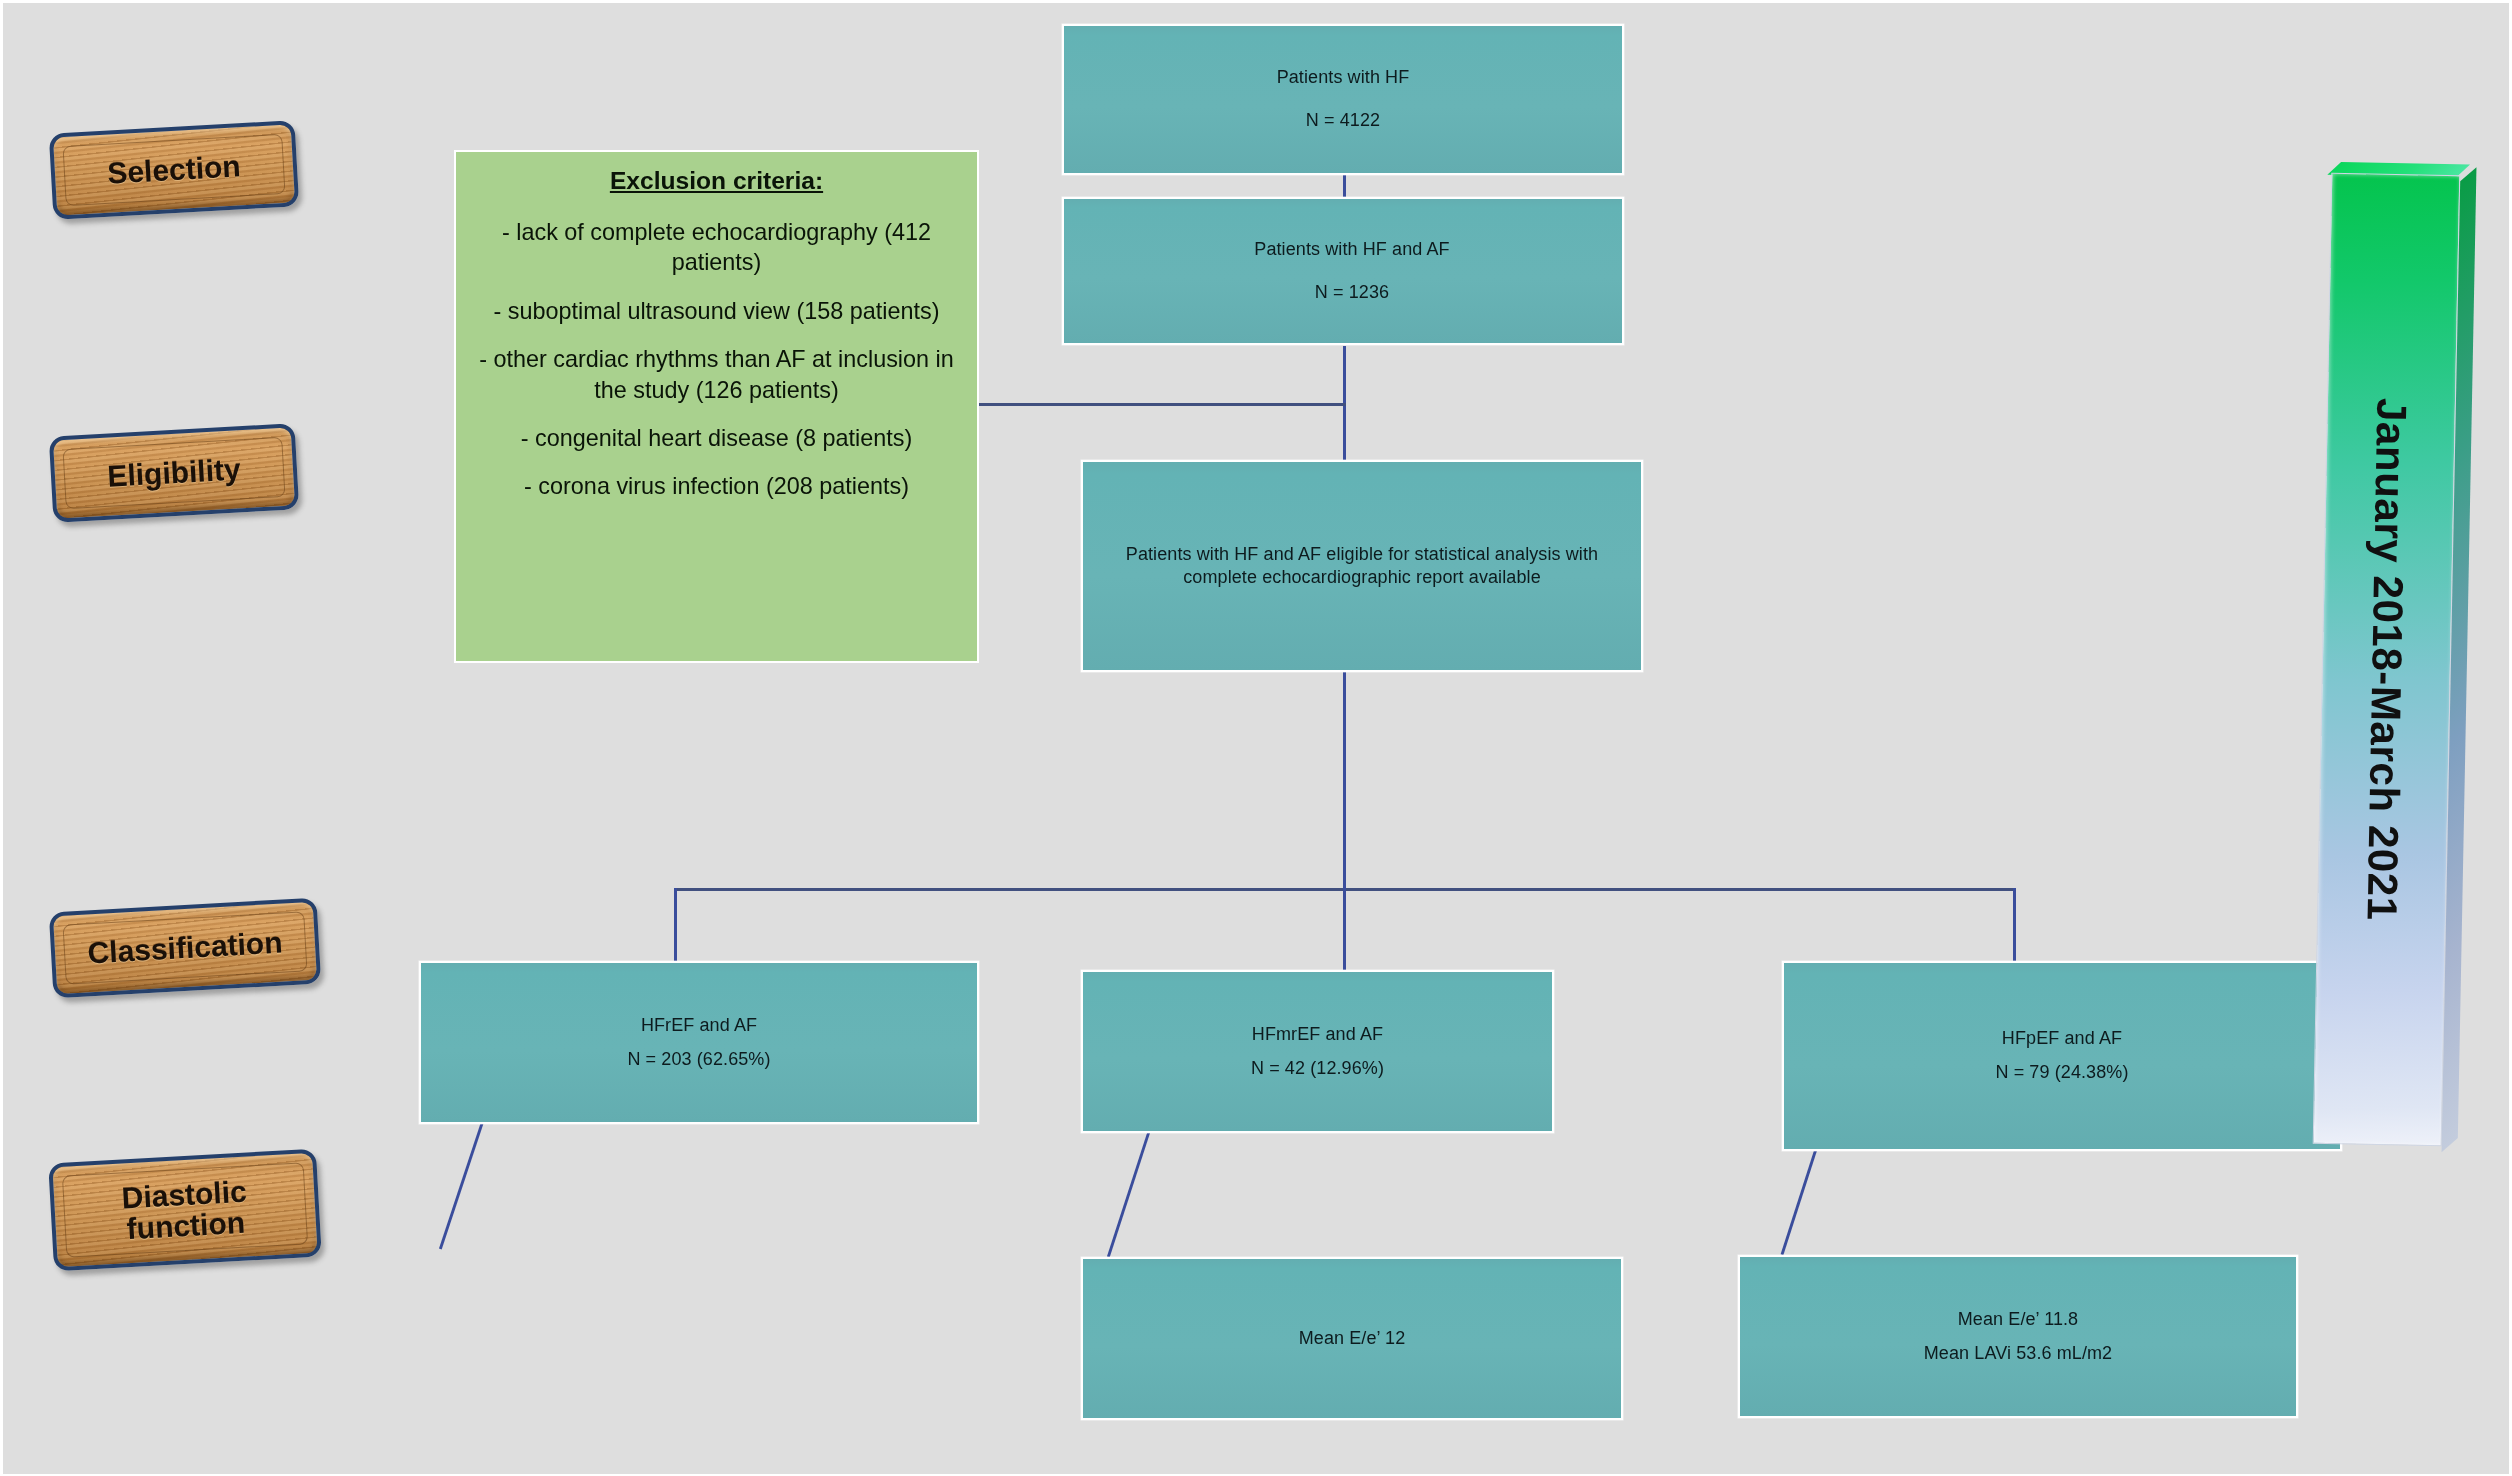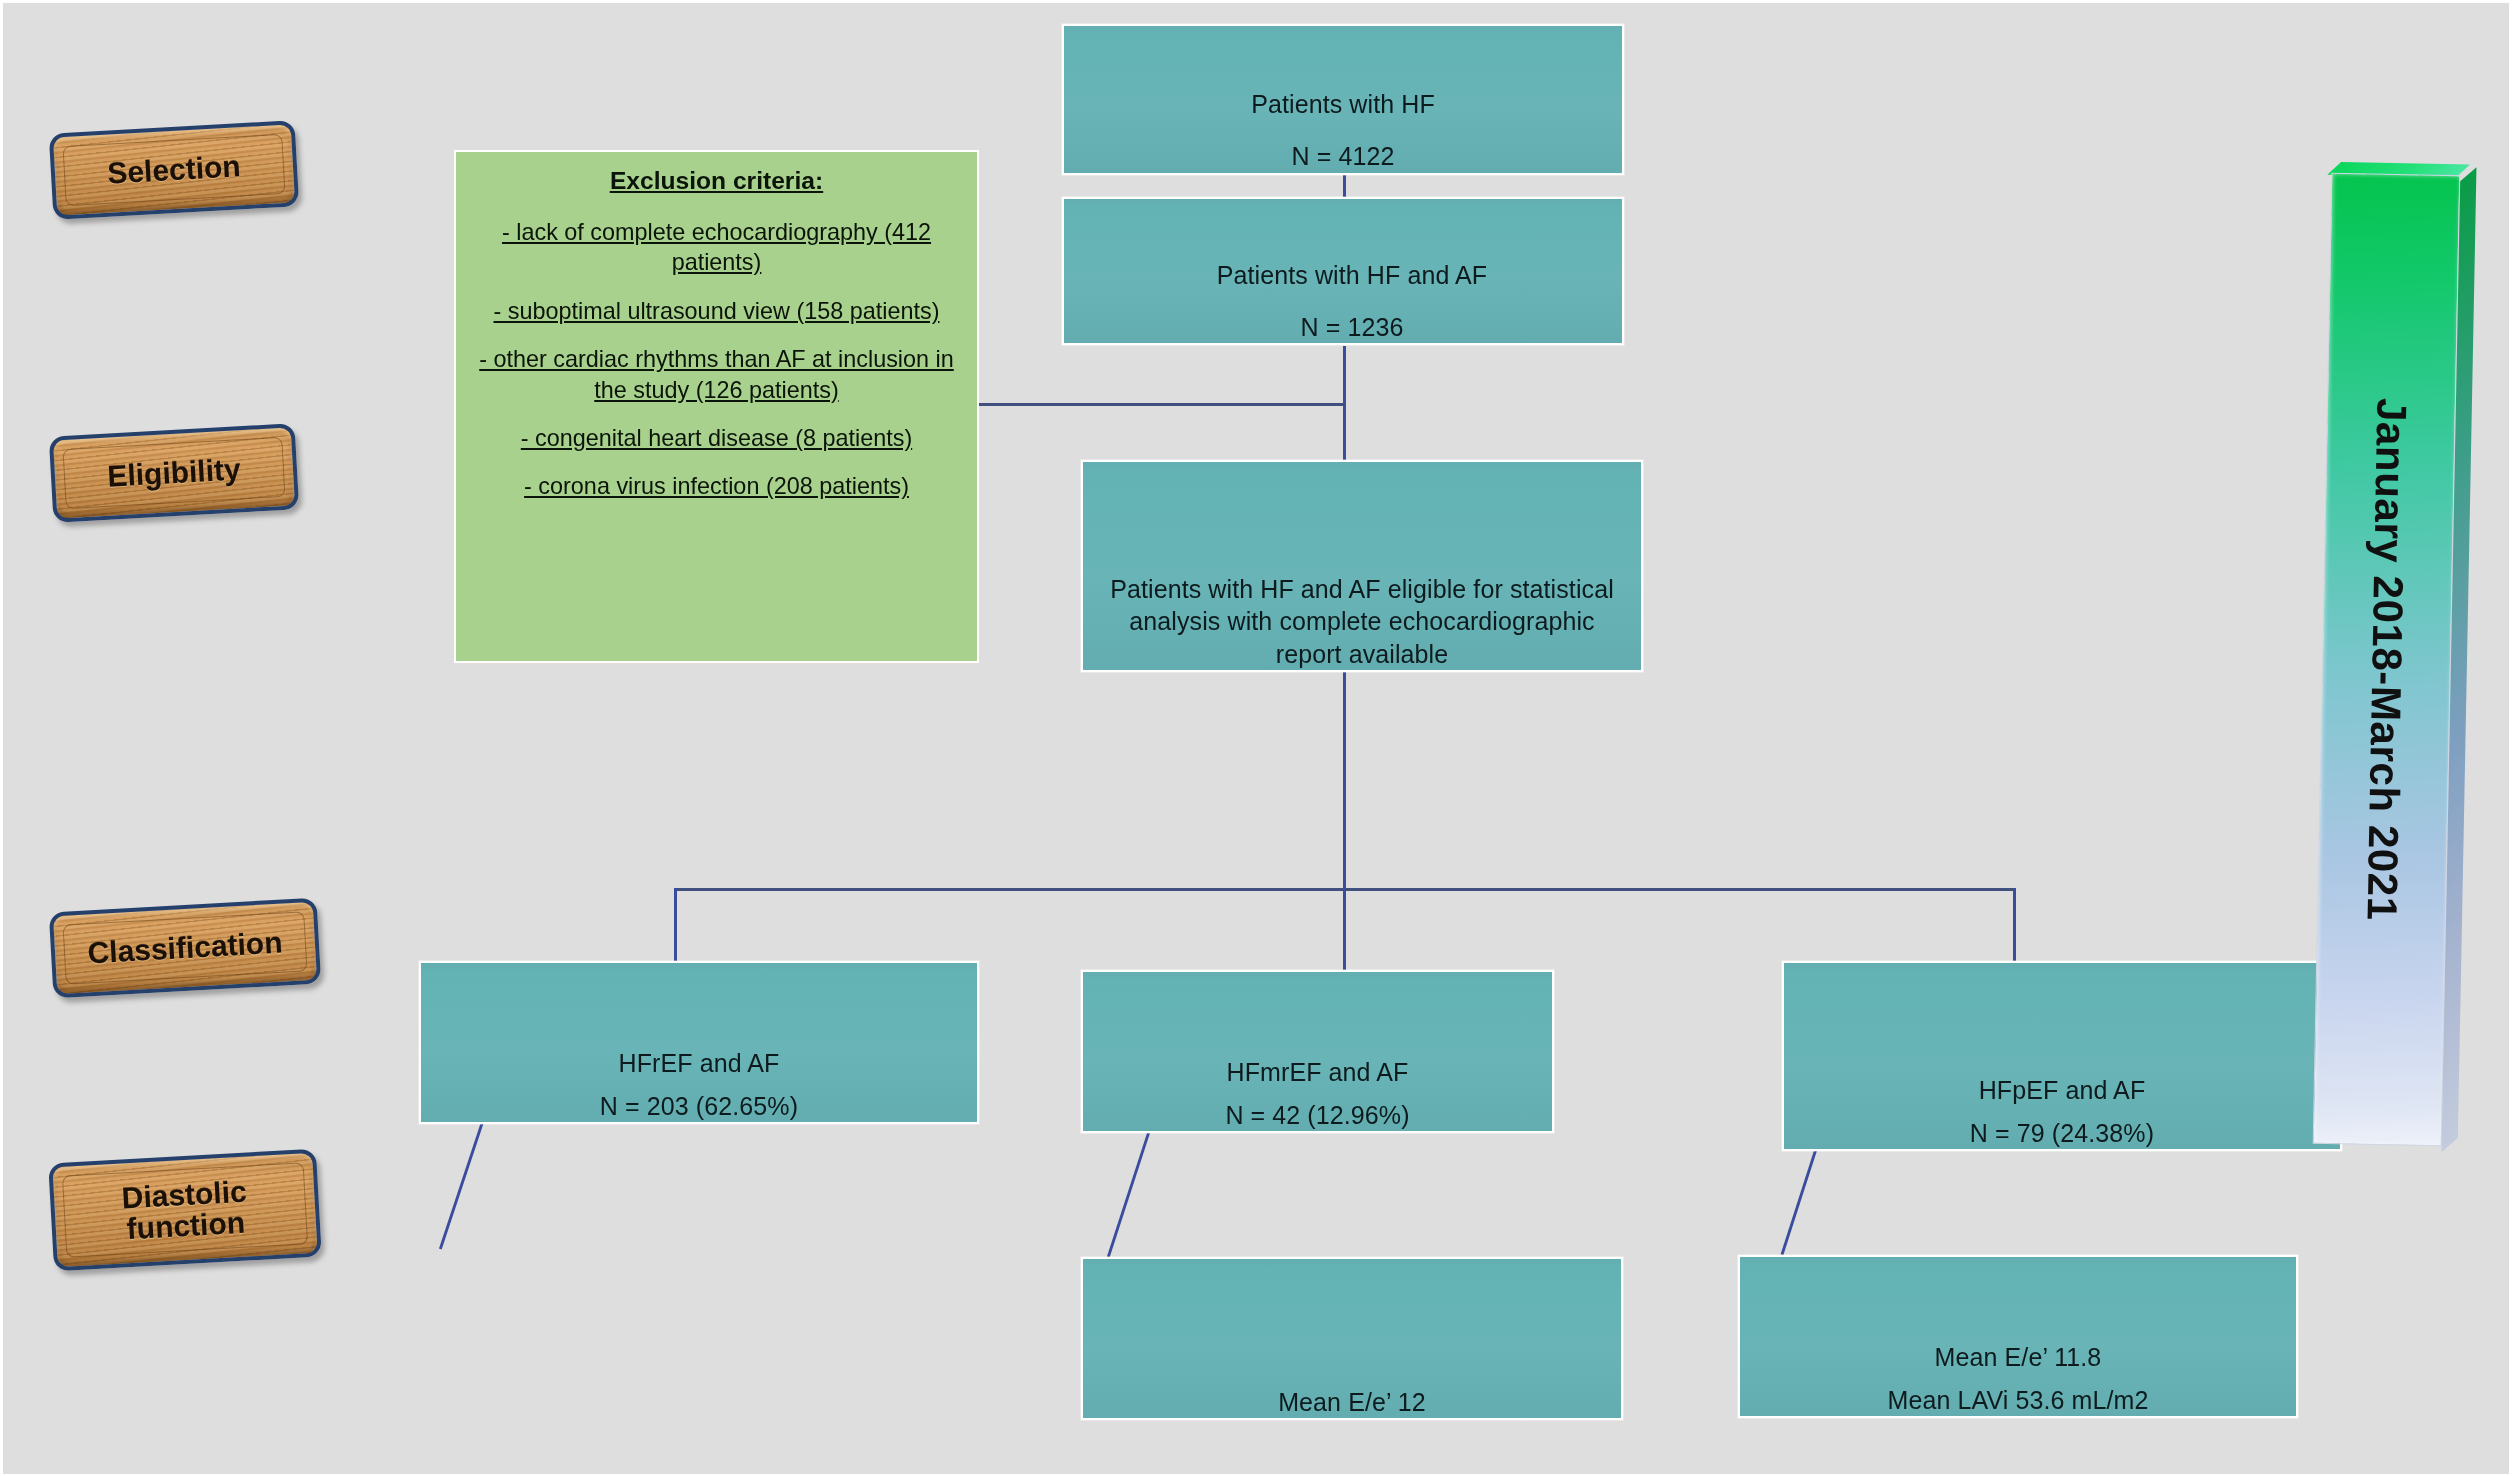--- a/index.html
+++ b/index.html
@@ -20,24 +20,24 @@
 
   
   .tealbox{
     position:absolute;
     background:linear-gradient(180deg,#63aeb1 0%,#63b3b5 6%,#68b4b6 55%,#63adb0 100%);
     border:2.9px solid #ffffff;
     box-sizing:border-box;
     display:flex;
     flex-direction:column;
     align-items:center;
-    justify-content:flex-end;
+    justify-content:center;
     color:#0d1b1e;
     text-align:center;
-    font-size:25px;
+    font-size:18px;
     line-height:1.30;
     letter-spacing:0.1px;
     z-index:6;
     box-shadow:0 0 0 0.6px rgba(255,255,255,.55);
   }
   .tealbox .ln{display:block;width:92%;}
   .tealbox .ln + .ln{margin-top:19.4px;}
   .tealbox.tight .ln + .ln{margin-top:10.3px;}
 
   
@@ -49,21 +49,20 @@
     padding:12.6px 15px 12.6px 15px;
     color:#0a1408;
     font-size:23.4px;
     line-height:1.30;
     text-align:center;
     z-index:7;
     display:flex;
     flex-direction:column;
     align-items:center;
     justify-content:flex-start;
-    text-decoration:underline;
   }
   #exclusion .exc-title{
     font-weight:bold;
     text-decoration:underline;
     margin-bottom:11.4px;
     font-size:24.6px;
   }
   #exclusion .exc-item{
     margin:9px 0 9px 0;
     width:100%;

